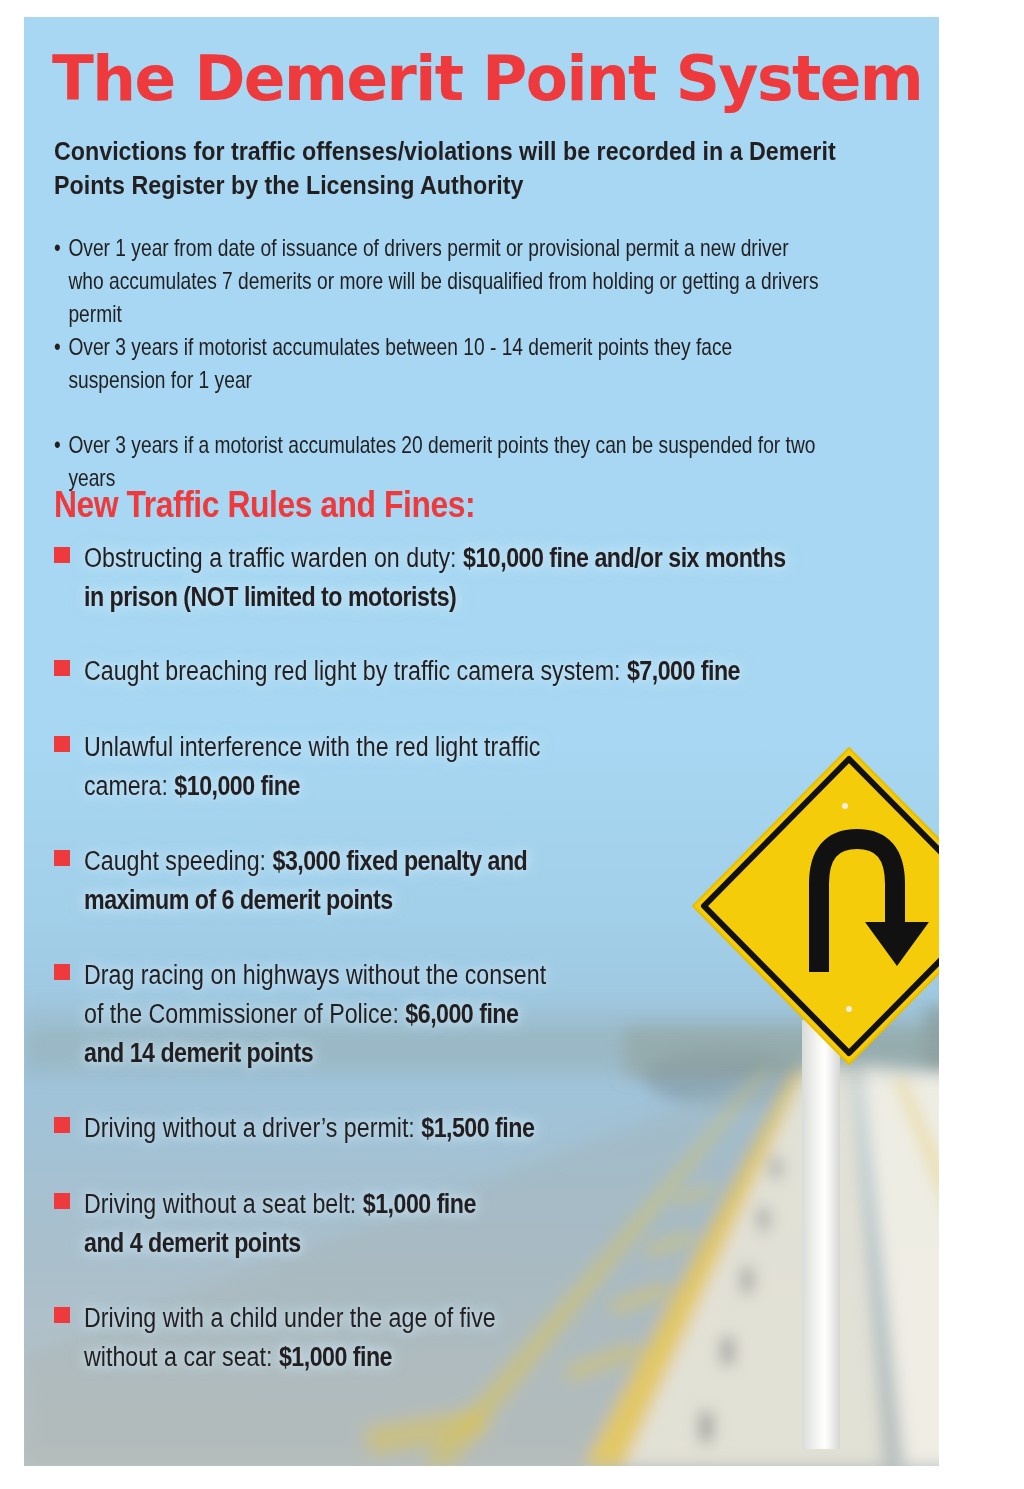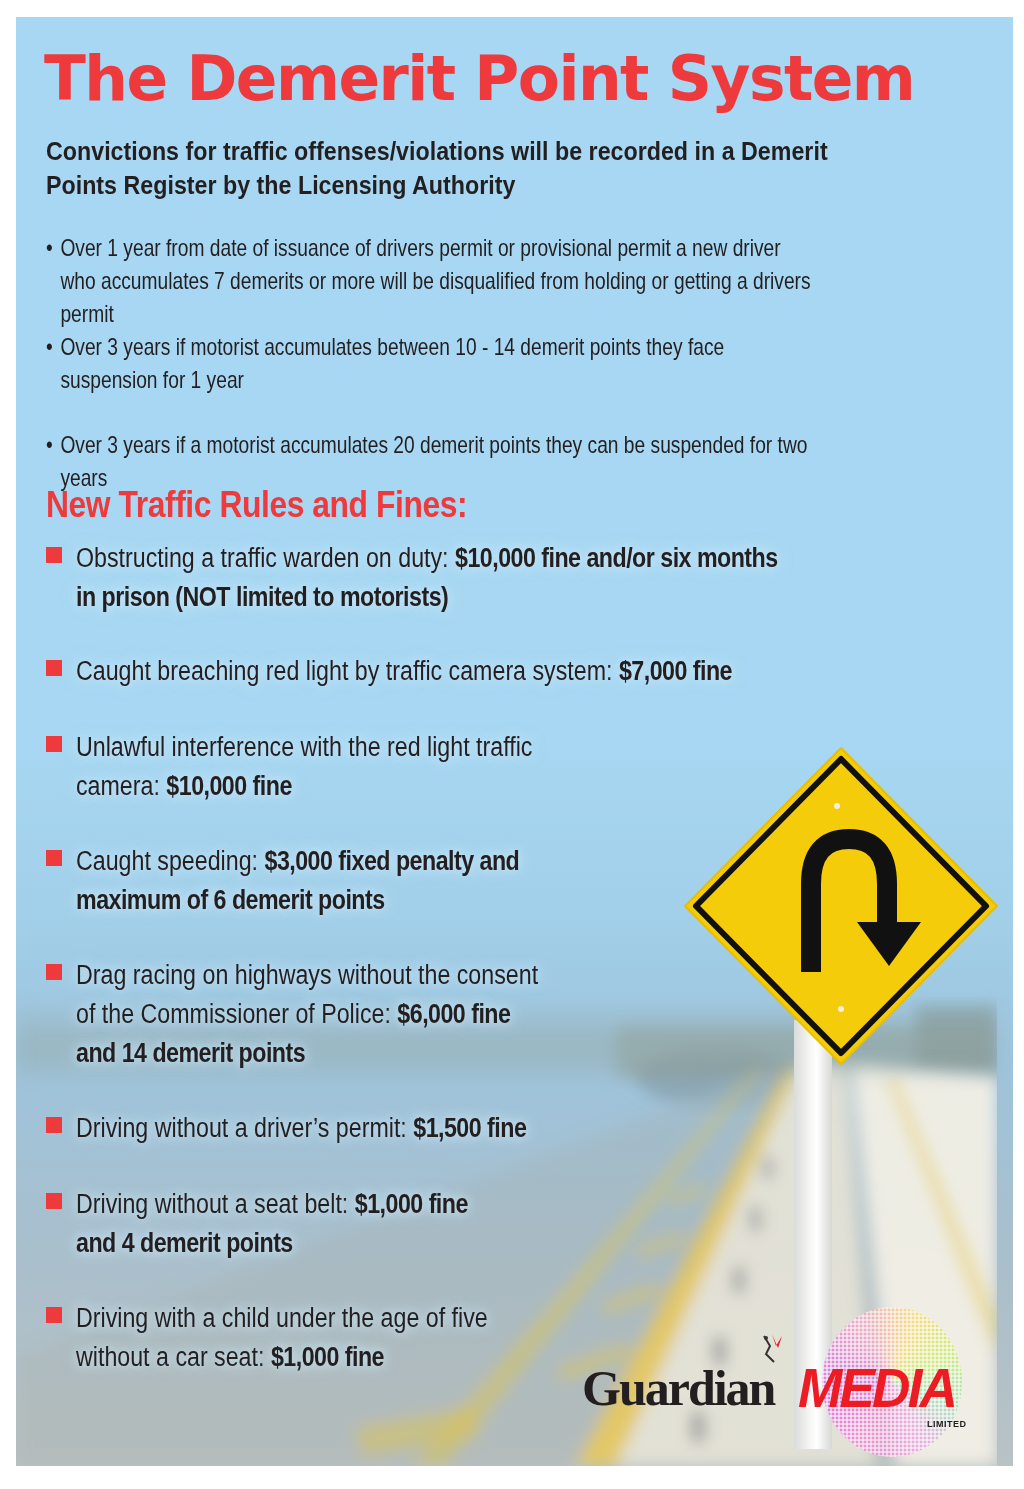--- a/index.html
+++ b/index.html
@@ -1,20 +1,20 @@
 <!DOCTYPE html>
 <html><head>
 <meta charset="utf-8">
 <style>
   * { box-sizing: border-box; margin: 0; padding: 0; }
   html, body { width: 1024px; height: 1489px; background: #ffffff; overflow: hidden; }
   body { position: relative; font-family: "Liberation Sans", "DejaVu Sans", sans-serif; }
 
   .panel {
-    position: absolute; left: 16px; top: 17px; width: 997px; height: 1449px;
+    position: absolute; left: 24px; top: 17px; width: 915px; height: 1449px;
     overflow: hidden;
     background: linear-gradient(180deg, #a7d7f2 0%, #a7d7f2 50%, #a2cfe9 62%, #9ec4dc 72%, #a9bfcc 85%, #b9c2c4 100%);
   }
 
   
   .road {
     position: absolute; left: 0; top: 0; width: 981px; height: 1449px; pointer-events: none;
   }
   .sky-haze {
     position: absolute; left: 0; top: 980px; width: 981px; height: 80px;
@@ -241,24 +241,13 @@
       <polygon points="160,15 305,162 160,309 15,162" fill="none" stroke="#111" stroke-width="6" stroke-linejoin="round"></polygon>
 
       <circle cx="156" cy="62" r="3" fill="#f3efe0"></circle>
       <circle cx="160" cy="265" r="3" fill="#f3efe0"></circle>
 
       <path d="M 130 228 L 130 140 Q 130 95 168 95 Q 206 95 206 140 L 206 180" fill="none" stroke="#111" stroke-width="20" stroke-linejoin="round"></path>
       <polygon points="176,178 240,178 208,222" fill="#111"></polygon>
     </svg>
   </div>
 
-  <div class="logo">
-    <div class="globe"></div>
-    <svg class="bird" viewBox="0 0 26 34" width="26" height="34">
-      <path d="M4 4 L10 14 L6 22 L14 30" stroke="#333" stroke-width="2" fill="none"></path>
-      <path d="M12 2 L16 14 L22 4 L18 16 Z" fill="#e31e24"></path>
-      <circle cx="6" cy="6" r="2" fill="#333"></circle>
-    </svg>
-    <div class="guardian-word">Guardian</div>
-    <div class="media-word">MEDIA</div>
-    <div class="limited-word">LIMITED</div>
-  </div>
 </div>
 
 </body></html>

